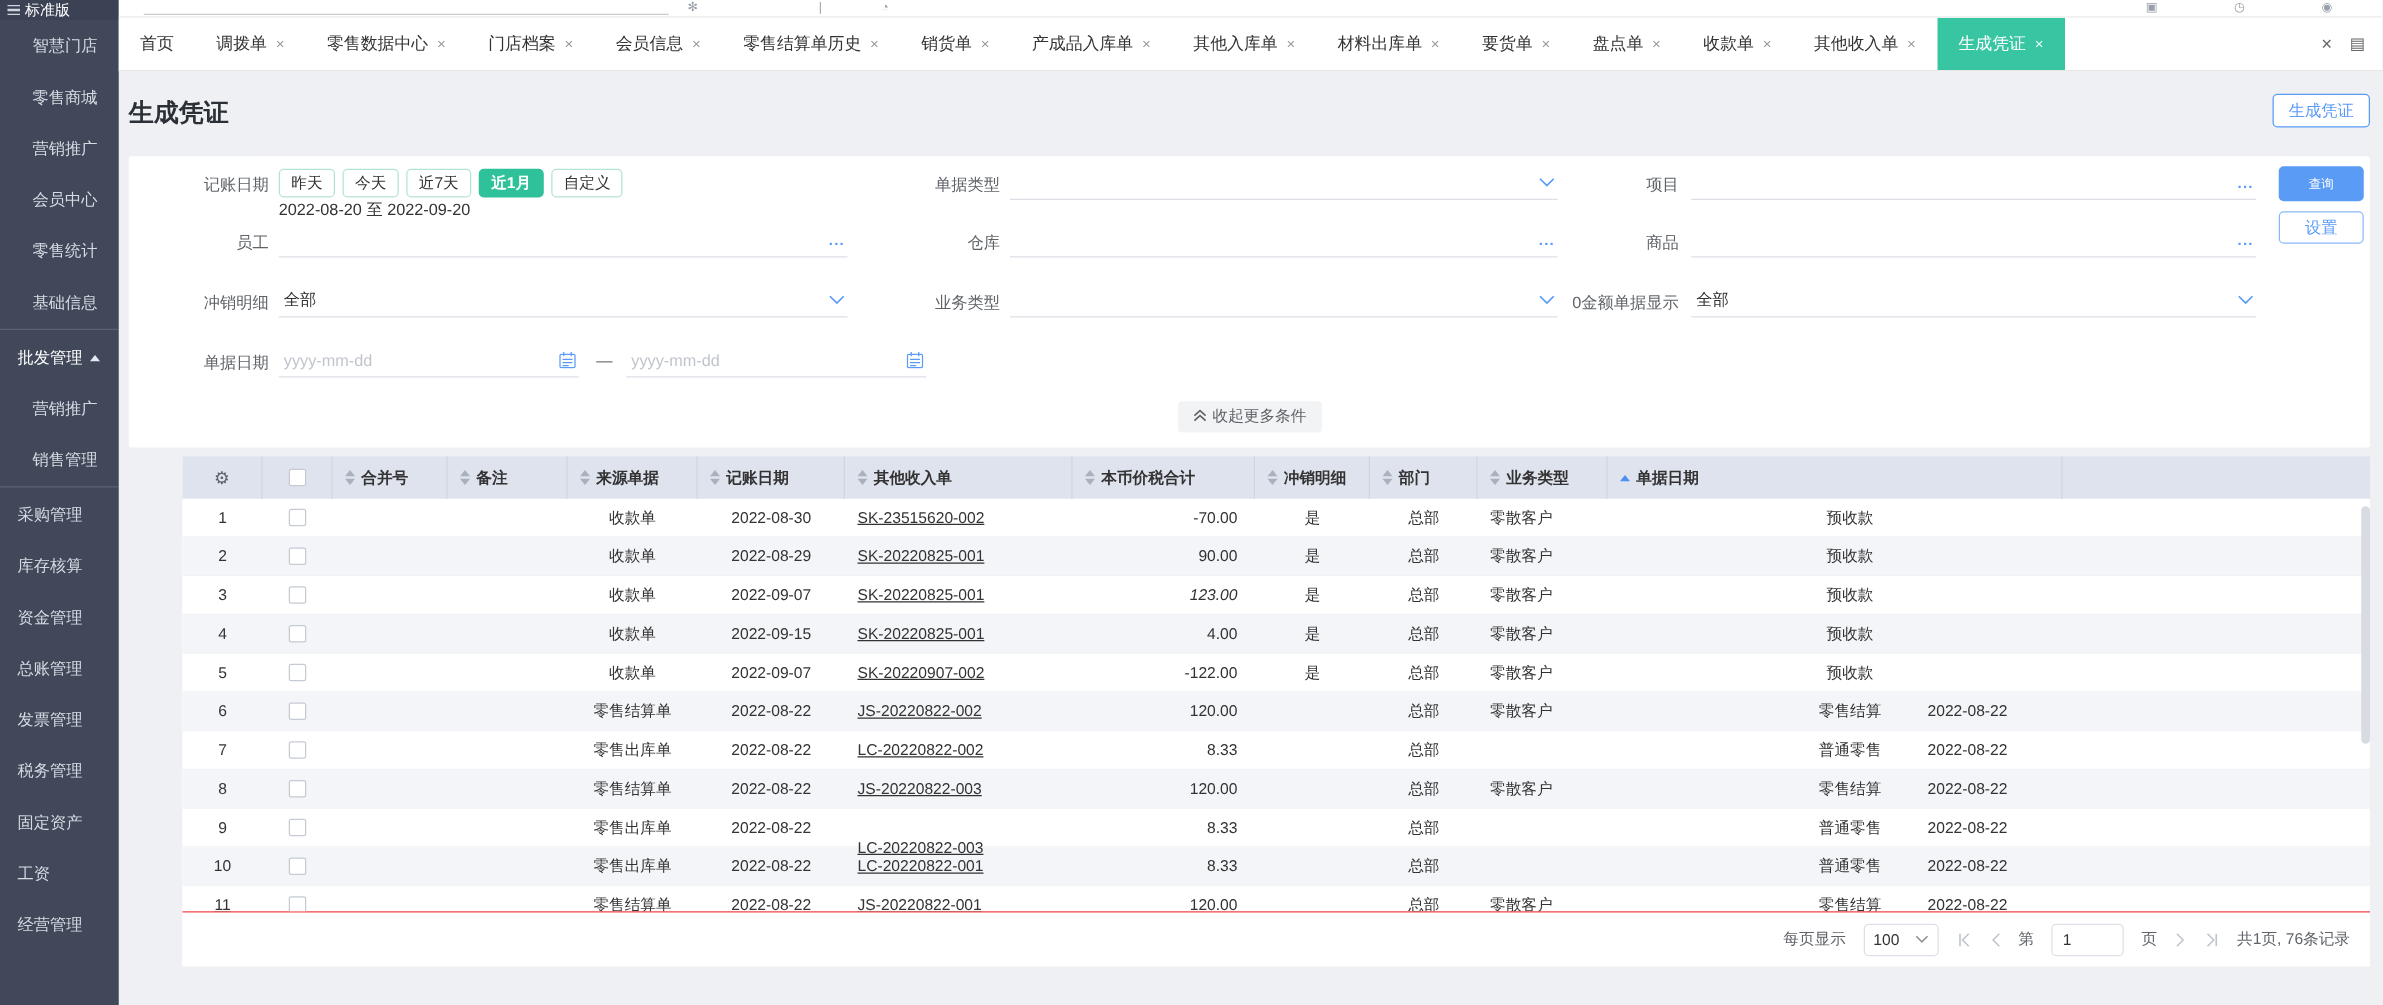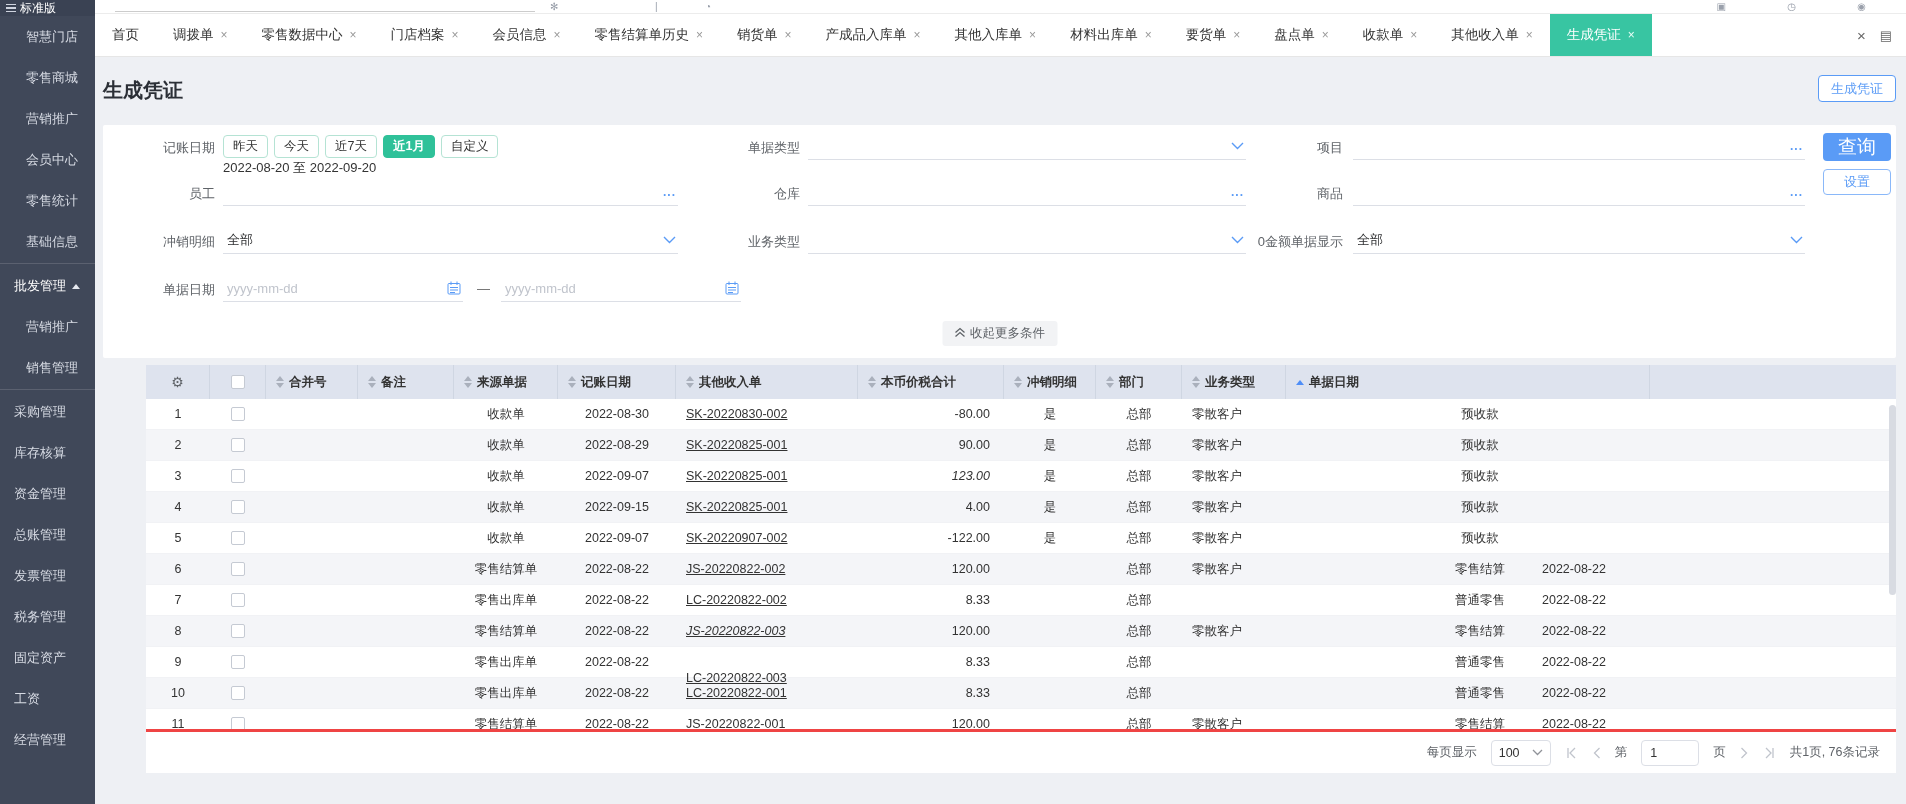--- a/index.html
+++ b/index.html
@@ -41,21 +41,21 @@
   .fld{position:absolute;height:27px;border-bottom:1px solid #dcdfe6;display:flex;align-items:center;}
   .fld .fld-val{flex:1;color:#303133;padding-left:4px;}
   .fld .fld-ph{flex:1;color:#c0c4cc;padding-left:4px;}
   .fld .fld-ico{margin-right:2px;display:flex;align-items:center;}
   .dots{color:#5a9bf6;font-weight:700;letter-spacing:1px;font-size:12px;}
   .pills{position:absolute;display:flex;gap:6px;border-radius:10px;}
   .pill{padding:2px 9px;border:1px solid #b5e3d4;border-radius:4px;background:#fff;color:#333;font-size:12.5px;cursor:pointer;white-space:nowrap;}
   .pill.sel{background:#2fc199;border-color:#2fc199;color:#fff;font-weight:700;}
   .rangetext{position:absolute;color:#333;font-size:13px;white-space:nowrap;}
   .dash{position:absolute;color:#666;}
-  .btn-query{position:absolute;width:68px;height:28px;background:#5a9bf6;color:#fff;border:none;border-radius:4px;font-size:19px;cursor:pointer;}
+  .btn-query{position:absolute;width:68px;height:28px;background:#5a9bf6;color:#fff;border:none;border-radius:4px;font-size:10px;cursor:pointer;}
   .btn-settings{position:absolute;width:68px;height:26px;background:#fff;color:#5a9bf6;border:1px solid #8ab8f9;border-radius:4px;font-size:13px;cursor:pointer;}
   .collapse-btn{position:absolute;left:50%;transform:translateX(-50%);top:196px;background:#f2f3f5;color:#5f6368;border:none;border-radius:3px;padding:4px 12px;font-size:12.5px;cursor:pointer;display:flex;align-items:center;gap:5px;}
   
   .table-card{margin:7px 10px 0 51px;background:#fff;position:relative;}
   .thead{display:flex;height:34px;background:#dee3ee;align-items:center;font-weight:700;font-size:12.5px;color:#333;}
   .th{display:flex;align-items:center;justify-content:flex-start;height:100%;padding-left:10px;border-right:1px solid #cfd6e2;gap:5px;overflow:hidden;white-space:nowrap;}
   .th.cen{justify-content:center;padding-left:0;}
   .sorter{display:flex;flex-direction:column;gap:2px;}
   .car{width:0;height:0;border-left:4px solid transparent;border-right:4px solid transparent;}
   .car.up{border-bottom:5px solid #aab0bc;}
@@ -66,21 +66,21 @@
   .tr.alt{background:#f4f5f8;}
   .td{height:100%;display:flex;align-items:center;overflow:hidden;white-space:nowrap;}
   .td.cen{justify-content:center;}
   .td.right{justify-content:flex-end;padding-right:14px;}
   .td.pl{padding-left:10px;}
   .td a{color:#333;text-decoration:underline;cursor:pointer;}
   .cb{width:14px;height:14px;border:1px solid #c5cad3;border-radius:2px;background:#fff;display:inline-block;cursor:pointer;}
   .gear{font-size:14px;color:#5f6368;}
   .vscroll{position:absolute;right:0;top:40px;width:7px;height:190px;background:#d8dbe2;border-radius:4px;}
   
-  .pager{height:44px;border-top:3px solid #ef4444;display:flex;align-items:center;justify-content:flex-end;gap:14px;padding-right:16px;color:#5f6368;font-size:12.5px;background:#fff;}
+  .pager{height:44px;border-top:1px solid #ef4444;display:flex;align-items:center;justify-content:flex-end;gap:14px;padding-right:16px;color:#5f6368;font-size:12.5px;background:#fff;}
   .psel{width:60px;height:26px;border:1px solid #dcdfe6;border-radius:4px;display:flex;align-items:center;justify-content:space-between;padding:0 7px;color:#333;cursor:pointer;}
   .pinput{width:58px;height:26px;border:1px solid #dcdfe6;border-radius:4px;padding:0 8px;font-size:12.5px;color:#333;}
   .picon{color:#c0c4cc;font-size:13px;display:flex;align-items:center;cursor:pointer;}
 </style>
 </head>
 <body>
 
 <div class="app">
 
   <div class="sidebar">
@@ -400,23 +400,23 @@
           <div class="tr">
             <div class="td cen" style="width: 64px;">1</div>
             <div class="td cen" style="width: 56px;">
               <span class="cb"></span>
             </div>
             <div class="td cen" style="width: 92px;"></div>
             <div class="td pl" style="width: 96px;"></div>
             <div class="td cen" style="width: 104px;">收款单</div>
             <div class="td cen" style="width: 118px;">2022-08-30</div>
             <div class="td pl" style="width: 182px;">
-              <a>SK-20220830-002</a>
-            </div>
-            <div class="td right" style="width: 146px;">-80.00</div>
+              <a>SK-23515620-002</a>
+            </div>
+            <div class="td right" style="width: 146px;">-70.00</div>
             <div class="td cen" style="width: 92px;">是</div>
             <div class="td cen" style="width: 86px;">总部</div>
             <div class="td pl" style="width: 246px;">零散客户</div>
             <div class="td cen" style="width: 104px;">预收款</div>
             <div class="td pl" style="width: 364px;"></div>
           </div>
           <div class="tr alt">
             <div class="td cen" style="width: 64px;">2</div>
             <div class="td cen" style="width: 56px;">
               <span class="cb"></span>
@@ -532,21 +532,21 @@
           </div>
           <div class="tr alt">
             <div class="td cen" style="width: 64px;">8</div>
             <div class="td cen" style="width: 56px;">
               <span class="cb"></span>
             </div>
             <div class="td cen" style="width: 92px;"></div>
             <div class="td pl" style="width: 96px;"></div>
             <div class="td cen" style="width: 104px;">零售结算单</div>
             <div class="td cen" style="width: 118px;">2022-08-22</div>
-            <div class="td pl" style="width: 182px; font-style: italic;">
+            <div class="td pl" style="width: 182px;">
               <a>JS-20220822-003</a>
             </div>
             <div class="td right" style="width: 146px;">120.00</div>
             <div class="td cen" style="width: 92px;"></div>
             <div class="td cen" style="width: 86px;">总部</div>
             <div class="td pl" style="width: 246px;">零散客户</div>
             <div class="td cen" style="width: 104px;">零售结算</div>
             <div class="td pl" style="width: 364px;">2022-08-22</div>
           </div>
           <div class="tr">

